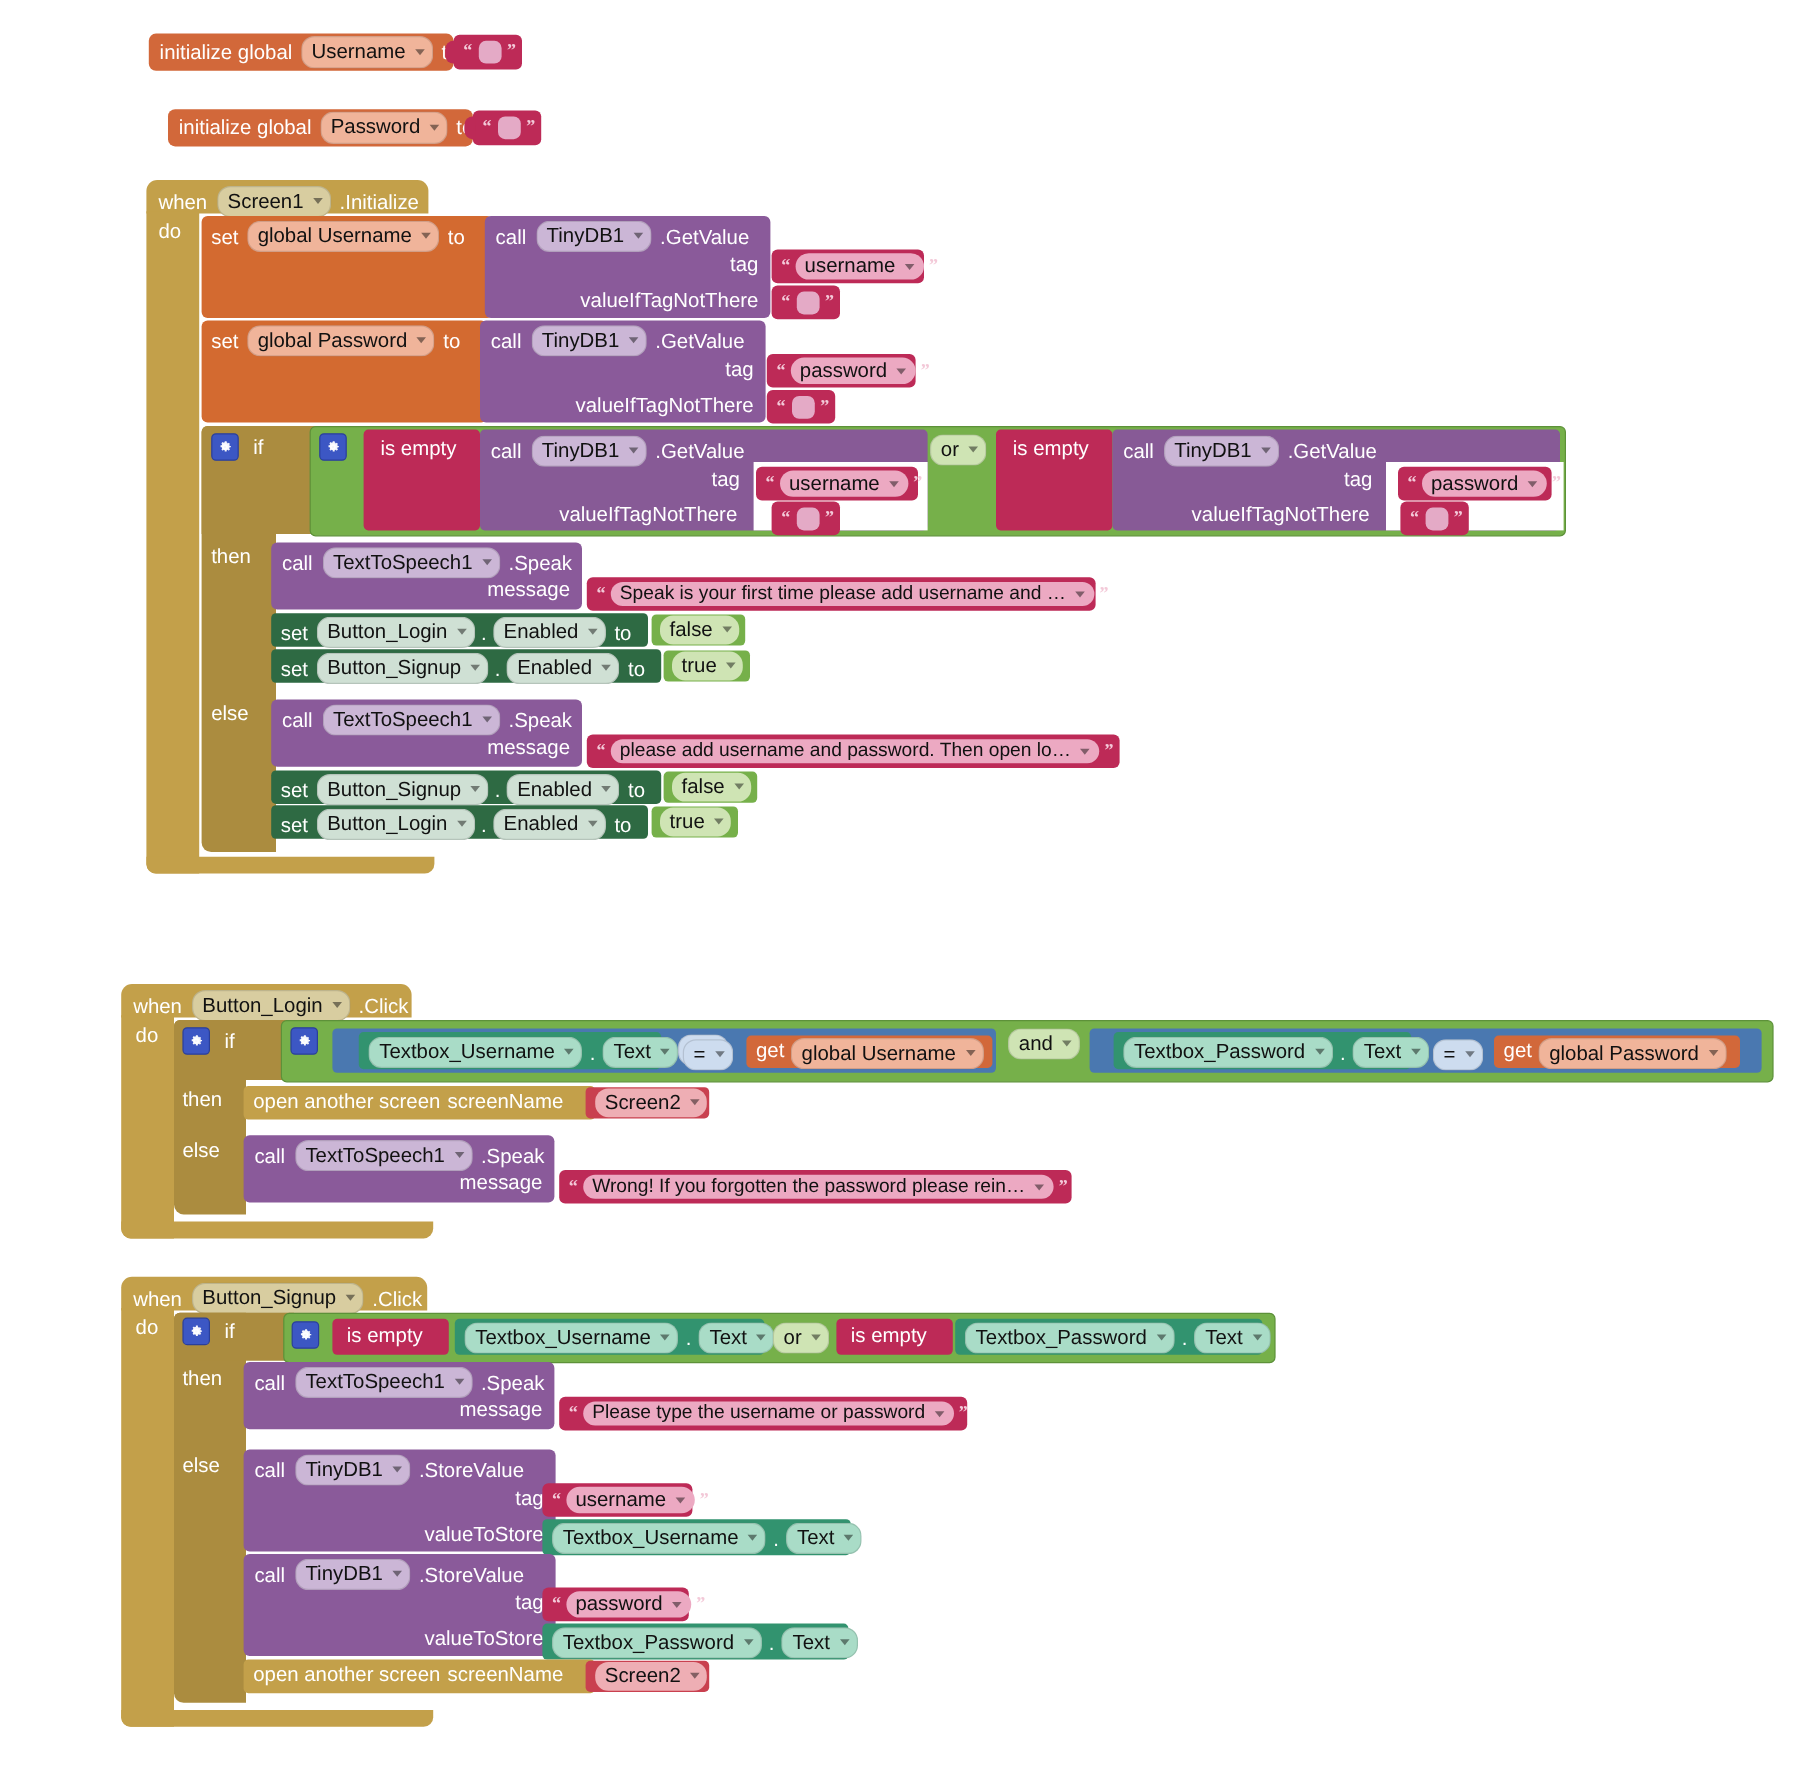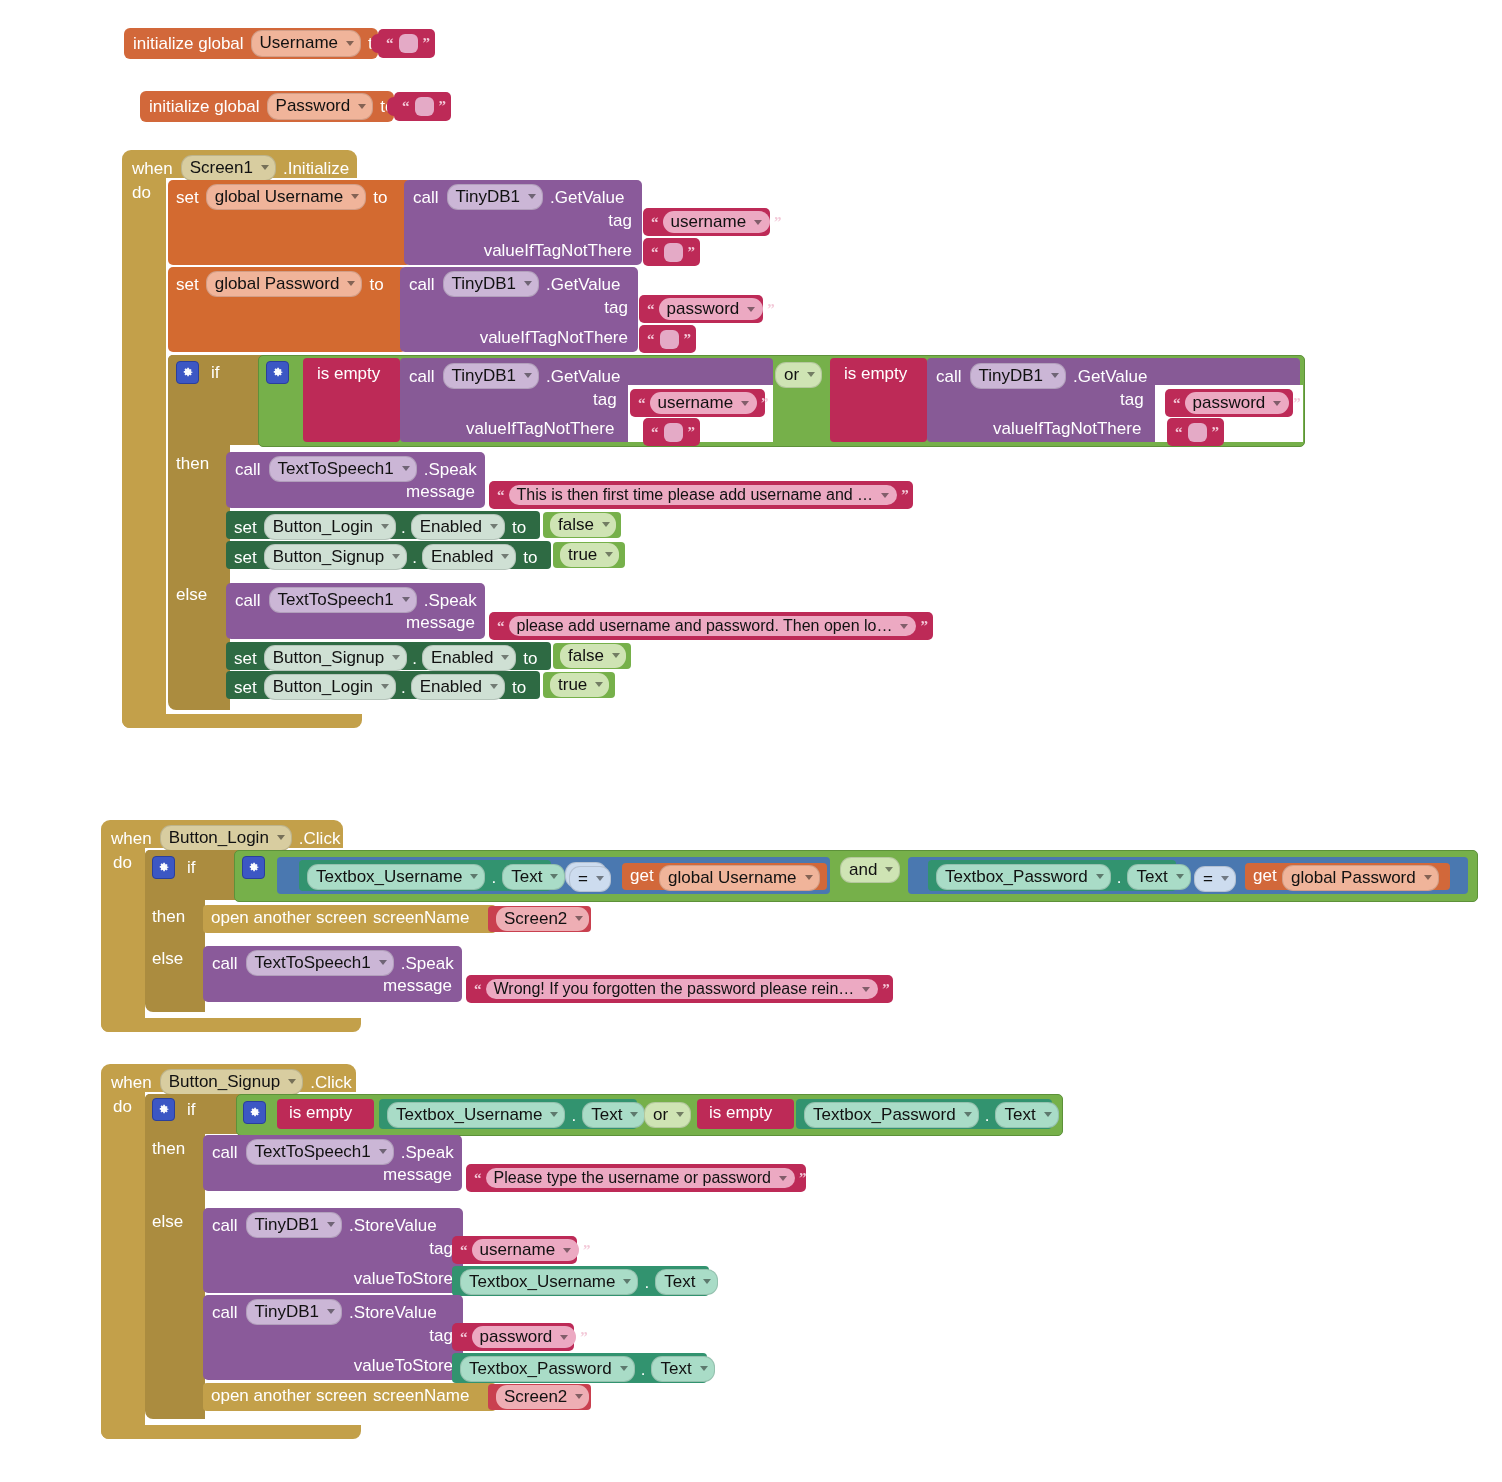--- a/index.html
+++ b/index.html
@@ -273,21 +273,21 @@
         <span>TextToSpeech1</span>
         <i class="caret"></i>
       </span>
     <span class="lbl" style="margin-left:7px;">.Speak</span>
   </div>
   <span class="lbl abs" style="right:10px;top:31px;">message</span>
 </div>
 <div class="blk c-crimson" style="left:489px;top:481px;width:424px;height:28px;">
   <span class="quote" style="margin-left:8px;">“</span>
   <span class="fld f-crimson" style="margin:0 4px;padding:0 8px;border:none;font-size:16px;">
-      <span>This is then first time please add username and …</span>
+      <span>Speak is your first time please add username and …</span>
       <i class="caret"></i>
     </span>
   <span class="quote">”</span>
 </div>
 
 <div class="abs c-dgreen" style="left:226px;top:511px;width:314px;height:28px;border-radius:4px;">
   <div class="row abs" style="left:8px;top:3px;">
     <span class="lbl">set</span>
     <span class="fld f-dgreen" style="margin-left:7px;">
         <span>Button_Login</span>

